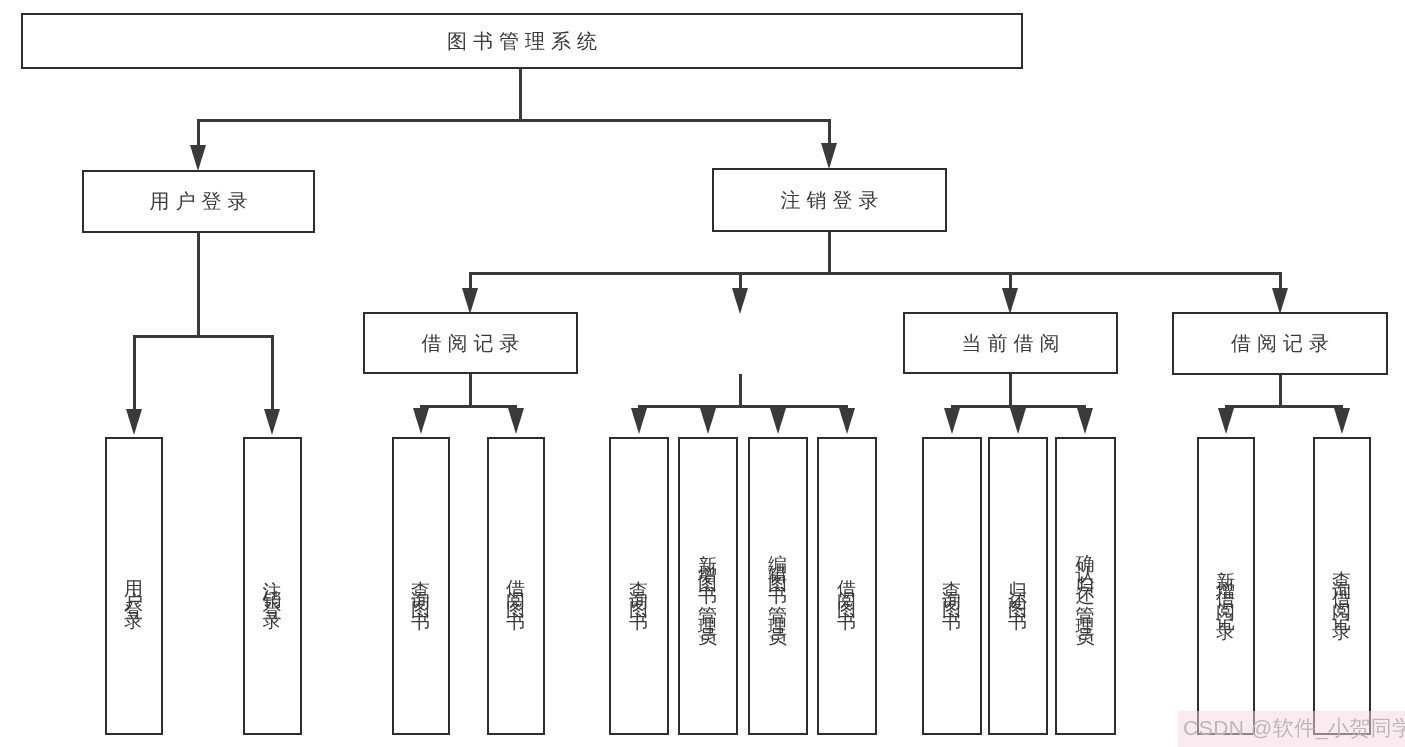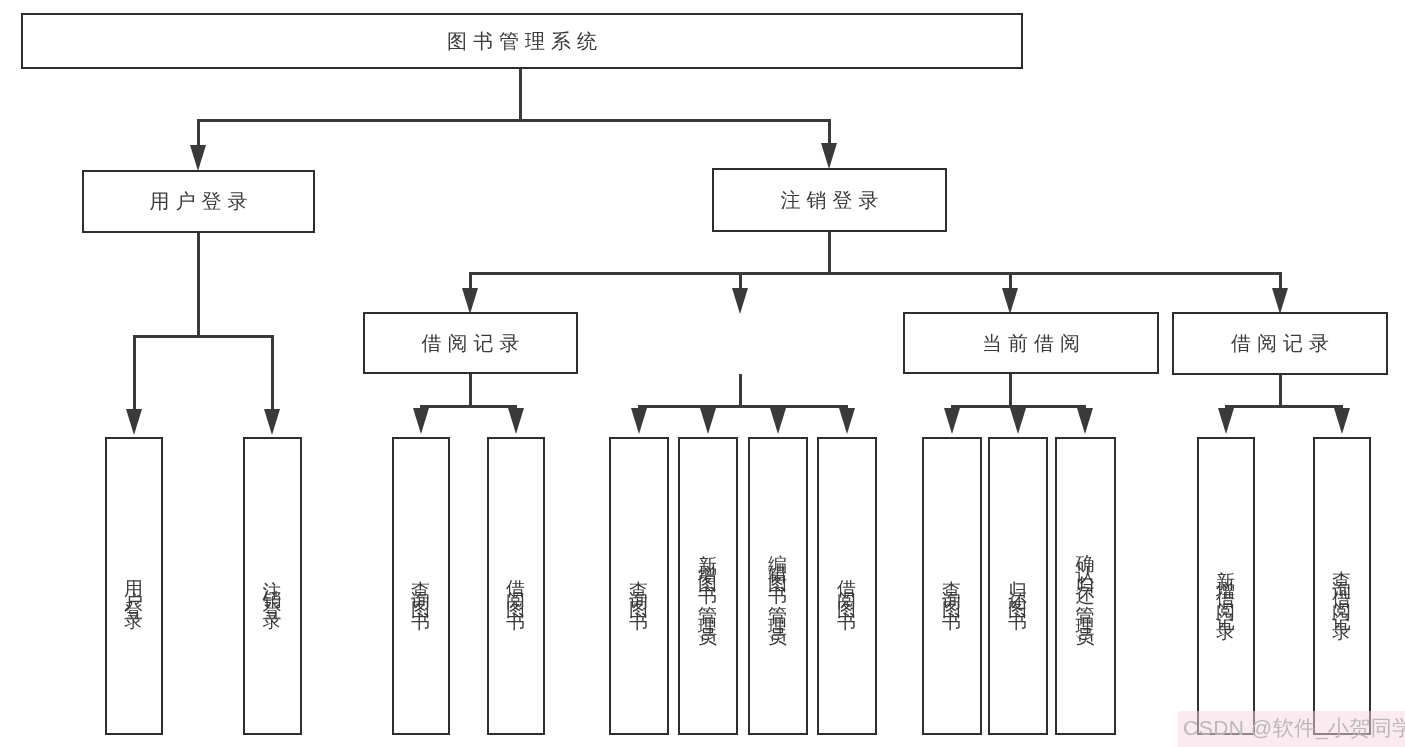--- a/index.html
+++ b/index.html
@@ -101,21 +101,21 @@
   <div class="line" style="left:739px;top:274px;width:3px;height:15px"></div>
   <div class="arrow" style="left:732px;top:288px"></div>
   <div class="line" style="left:1009px;top:274px;width:3px;height:15px"></div>
   <div class="arrow" style="left:1002px;top:288px"></div>
   <div class="line" style="left:1279px;top:274px;width:3px;height:15px"></div>
   <div class="arrow" style="left:1272px;top:288px"></div>
 
   <div class="box" style="left:363px;top:312px;width:215px;height:62px">
     <span class="hlabel">借阅记录</span>
   </div>
-  <div class="box" style="left:903px;top:312px;width:256px;height:62px">
+  <div class="box" style="left:903px;top:312px;width:215px;height:62px">
     <span class="hlabel">当前借阅</span>
   </div>
   <div class="box" style="left:1172px;top:312px;width:216px;height:63px">
     <span class="hlabel">借阅记录</span>
   </div>
 
   <div class="line" style="left:469px;top:374px;width:3px;height:31px"></div>
   <div class="line" style="left:420px;top:405px;width:97px;height:3px"></div>
   <div class="arrow" style="left:413px;top:408px"></div>
   <div class="arrow" style="left:508px;top:408px"></div>

